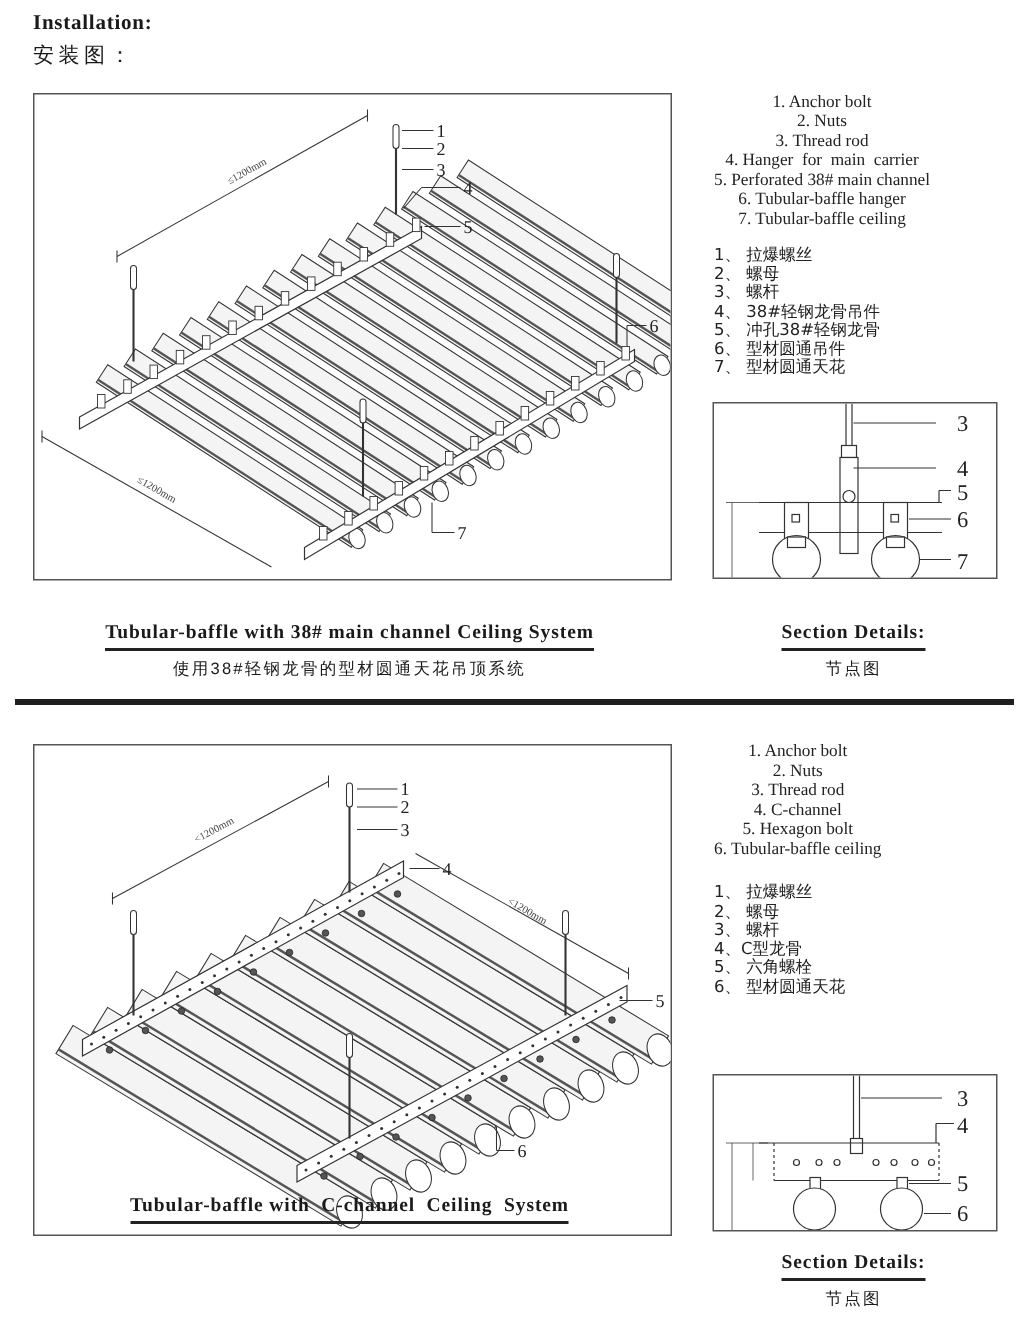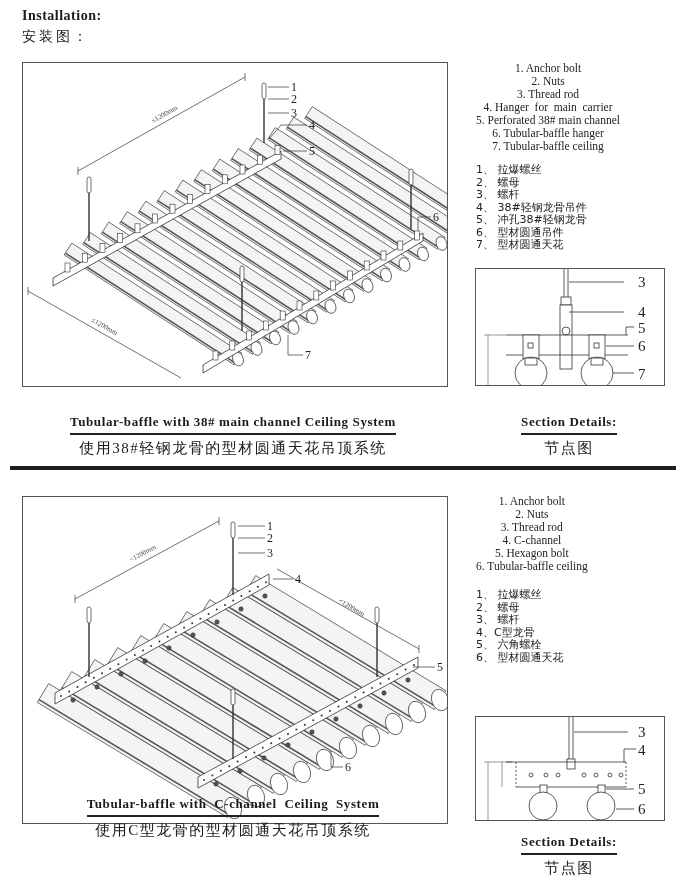--- a/index.html
+++ b/index.html
@@ -12,21 +12,21 @@
   .heading-cn { left: 22px; top: 28px; font-size: 14px; font-family: "DejaVu Sans", sans-serif; letter-spacing: 3px; }
 
   .frame { border: 1.2px solid #555; background: #fff; }
   .frame svg { display: block; }
 
   .legend { font-size: 11.5px; line-height: 13px; color: #222; text-align: center; }
   .legend-cn { font-family: "DejaVu Sans", sans-serif; font-size: 11px; line-height: 12.5px; color: #222; }
 
   .caption-wrap { text-align: center; }
   .caption-en { font-weight: bold; font-size: 13px; letter-spacing: 0.6px; padding-bottom: 3px; border-bottom: 2px solid #222; display: inline-block; }
-  .caption-cn { font-family: Liberation Serif, serif; font-size: 15px; letter-spacing: 1.5px; margin-top: 4px; }
+  .caption-cn { font-family: Liberation Sans, sans-serif; font-size: 11px; letter-spacing: 1.5px; margin-top: 4px; }
 
   .divider { left: 10px; top: 466px; width: 666px; height: 4px; background: #1f1f1f; }
 
   svg text { font-family: "Liberation Serif", serif; }
 </style>
 </head>
 <body>
 
 <div class="abs heading-en">Installation:</div>
 <div class="abs heading-cn">安装图：</div>
@@ -445,18 +445,17 @@
       <text x="162" y="20">3</text>
       <text x="162" y="38">4</text>
       <text x="162" y="77">5</text>
       <text x="162" y="97">6</text>
     </g>
   </svg>
 </div>
 
 <div class="abs caption-wrap" style="left:58px;top:794px;width:350px;">
   <div class="caption-en" style="white-space:pre">Tubular-baffle with  C-channel  Ceiling  System</div>
-  <div class="caption-cn">使用C型龙骨的型材圆通天花吊顶系统</div>
 </div>
 <div class="abs caption-wrap" style="left:508px;top:832px;width:122px;">
   <div class="caption-en">Section Details:</div>
   <div class="caption-cn">节点图</div>
 </div>
 
 </body></html>

